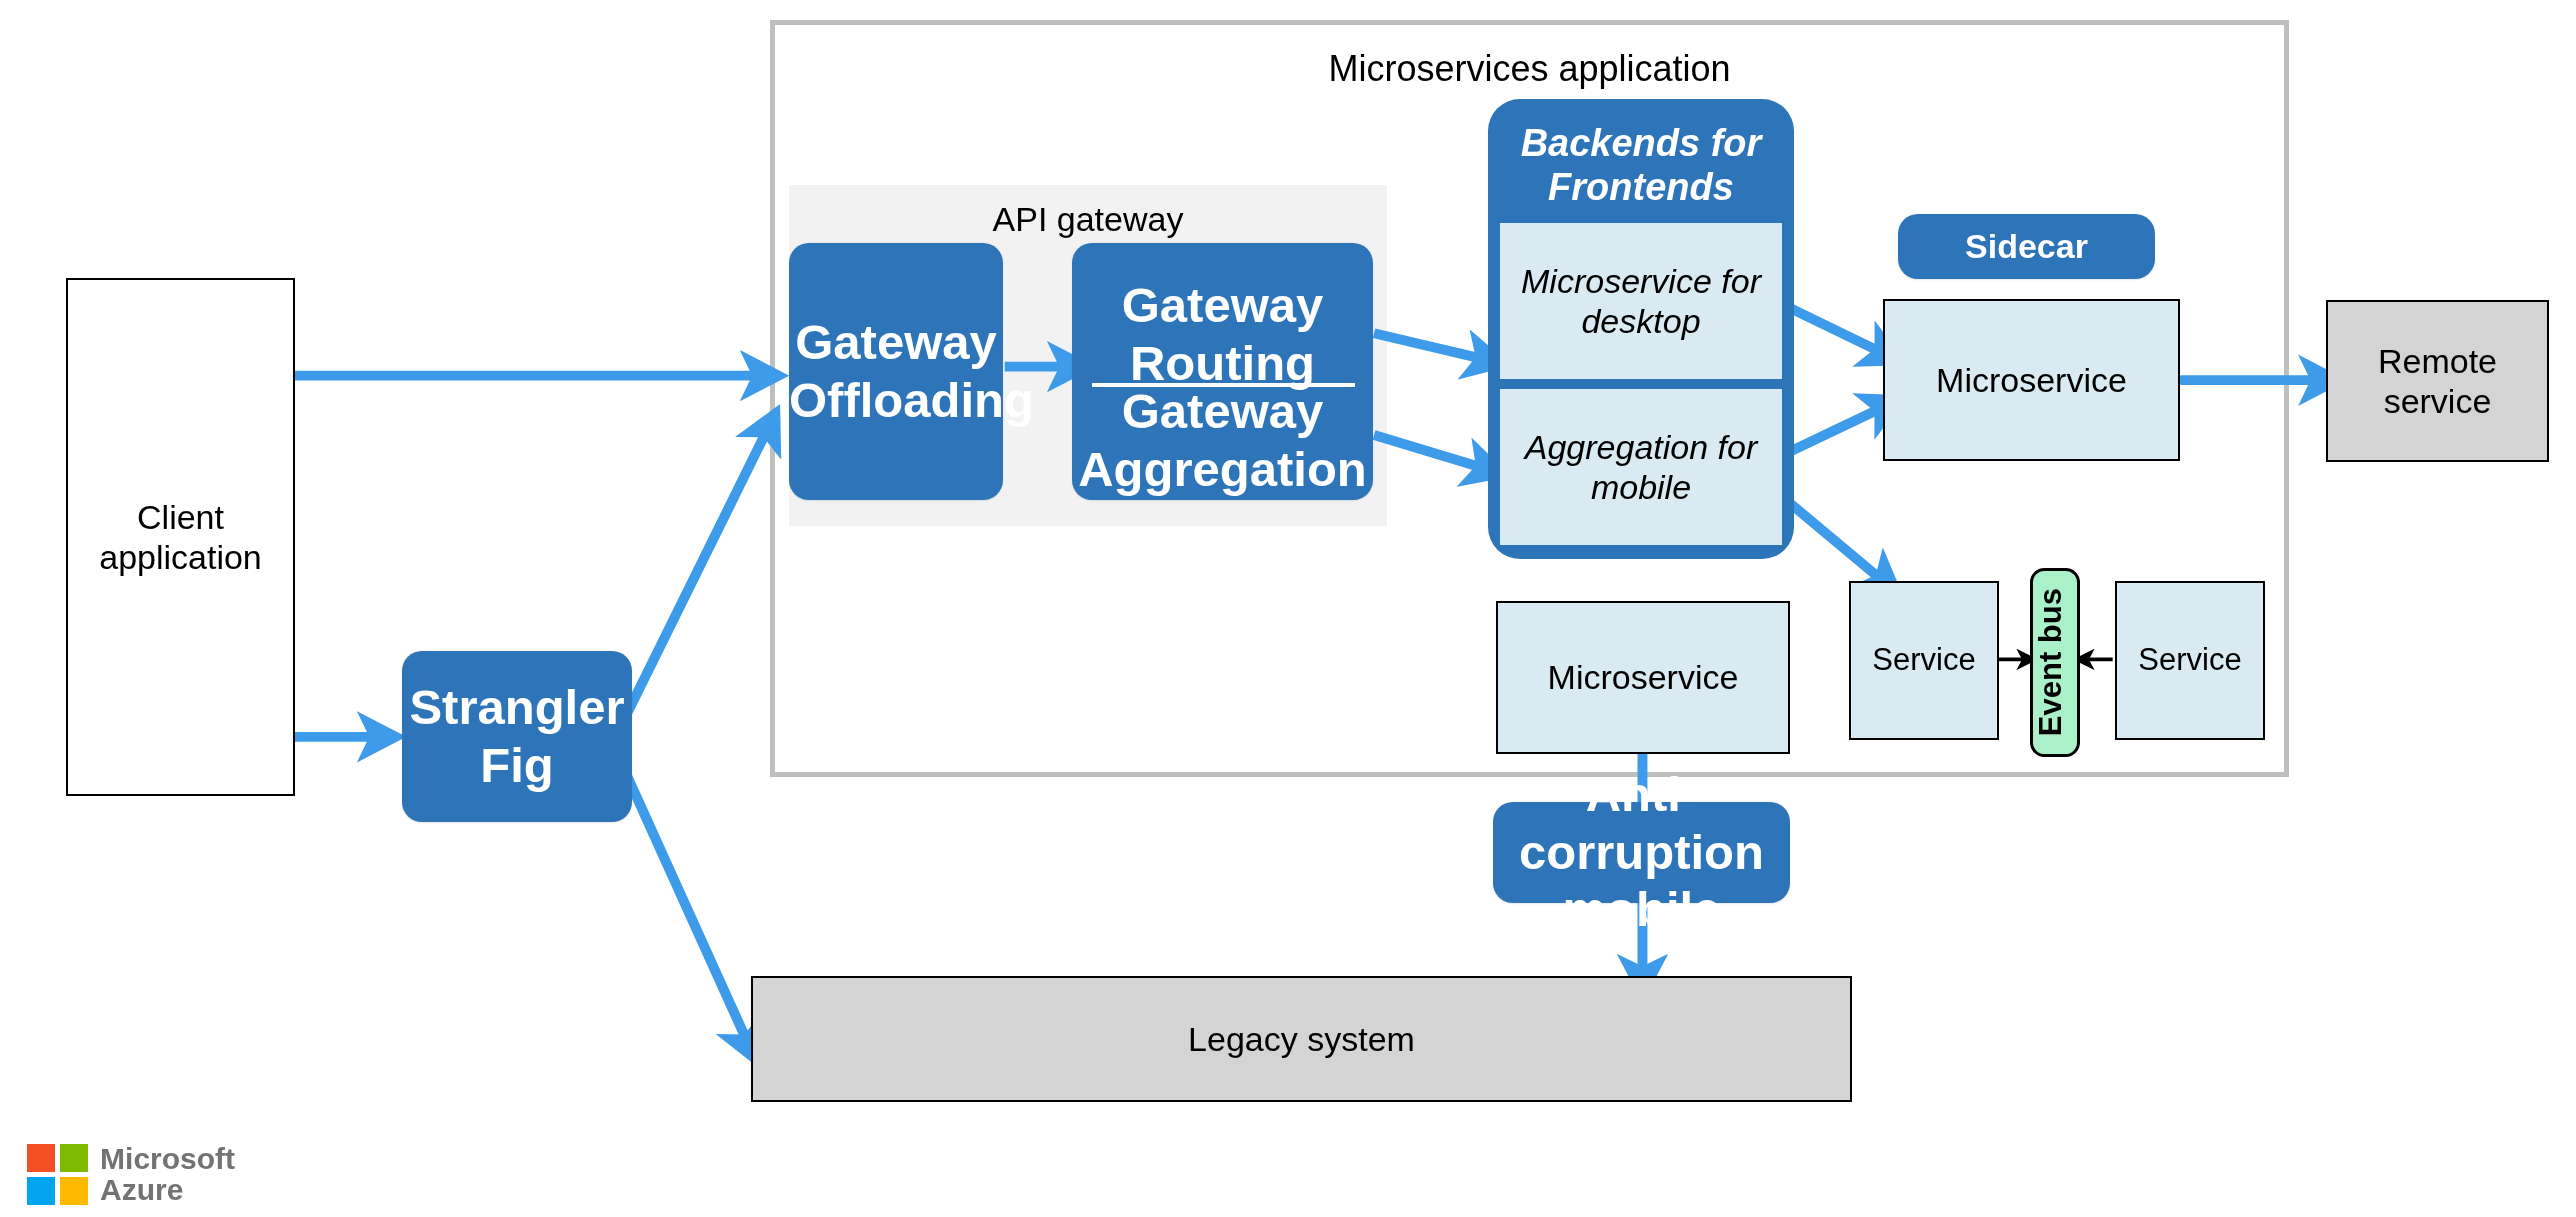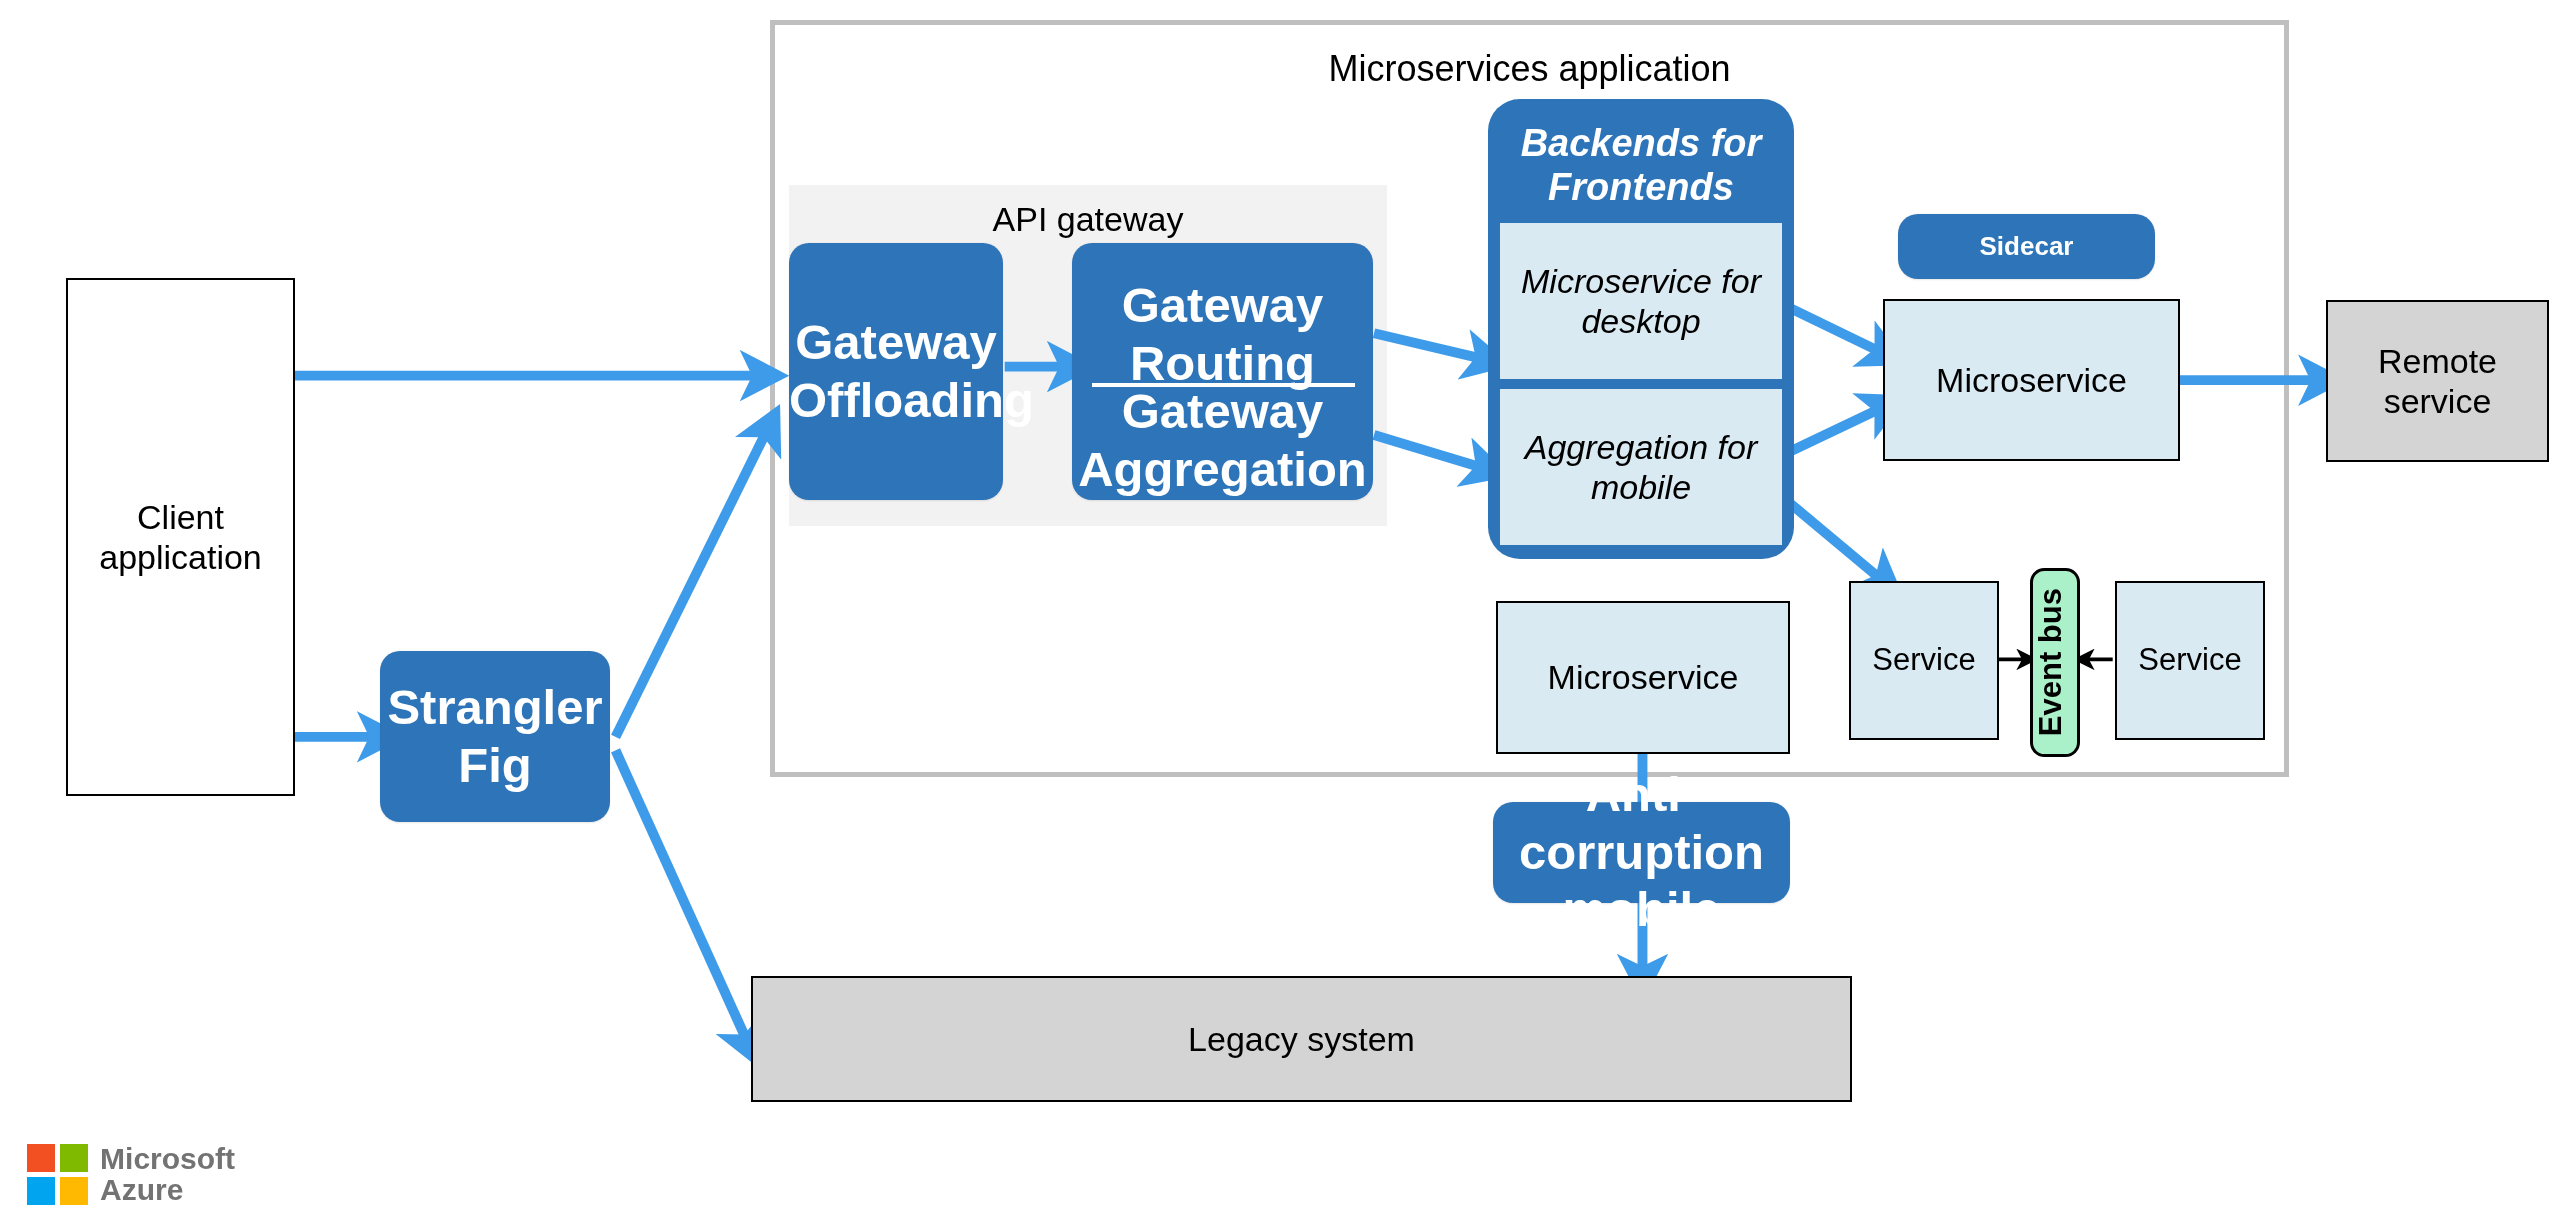--- a/index.html
+++ b/index.html
@@ -69,21 +69,21 @@
   }
   .pattern {
     background: #2d74b8;
     border-radius: 20px;
     color: #ffffff;
     font-weight: bold;
     font-size: 49px;
     box-shadow: 0 0.9px 1.8px rgba(0,0,0,0.10);
   }
   .pattern-sm {
-    font-size: 26px;
+    font-size: 34px;
     justify-content: center;
   }
   .bfe-outer {
     background: #2d74b8;
     border-radius: 32px;
     color: #ffffff;
     flex-direction: column;
     align-items: center;
     justify-content: flex-start;
     padding: 12.6px 12.6px 14.4px 12.6px;
@@ -231,21 +231,21 @@
   </div>
 
   <div class="node panel-gray" style="left:789px; top:185px; width:598px; height:341px;">
     <span class="label panel-title">API gateway</span>
   </div>
 
   <div class="node plain" style="left:66px; top:278px; width:229px; height:518px;">
     <span class="label">Client application</span>
   </div>
 
-  <div class="node pattern" style="left:380px; top:651px; width:230px; height:171px;justify-content:center;">
+  <div class="node pattern" style="left:402px; top:651px; width:230px; height:171px;justify-content:center;">
     <span class="label">Strangler Fig</span>
   </div>
 
   <div class="node pattern" style="left:789px; top:243px; width:214px; height:257px;">
     <span class="label">Gateway Offloading</span>
   </div>
 
   <div class="node pattern" style="left:1072px; top:243px; width:301px; height:257px; align-items:flex-start;">
     <span class="label" style="margin-top:34px;">Gateway Routing</span>
   </div>

